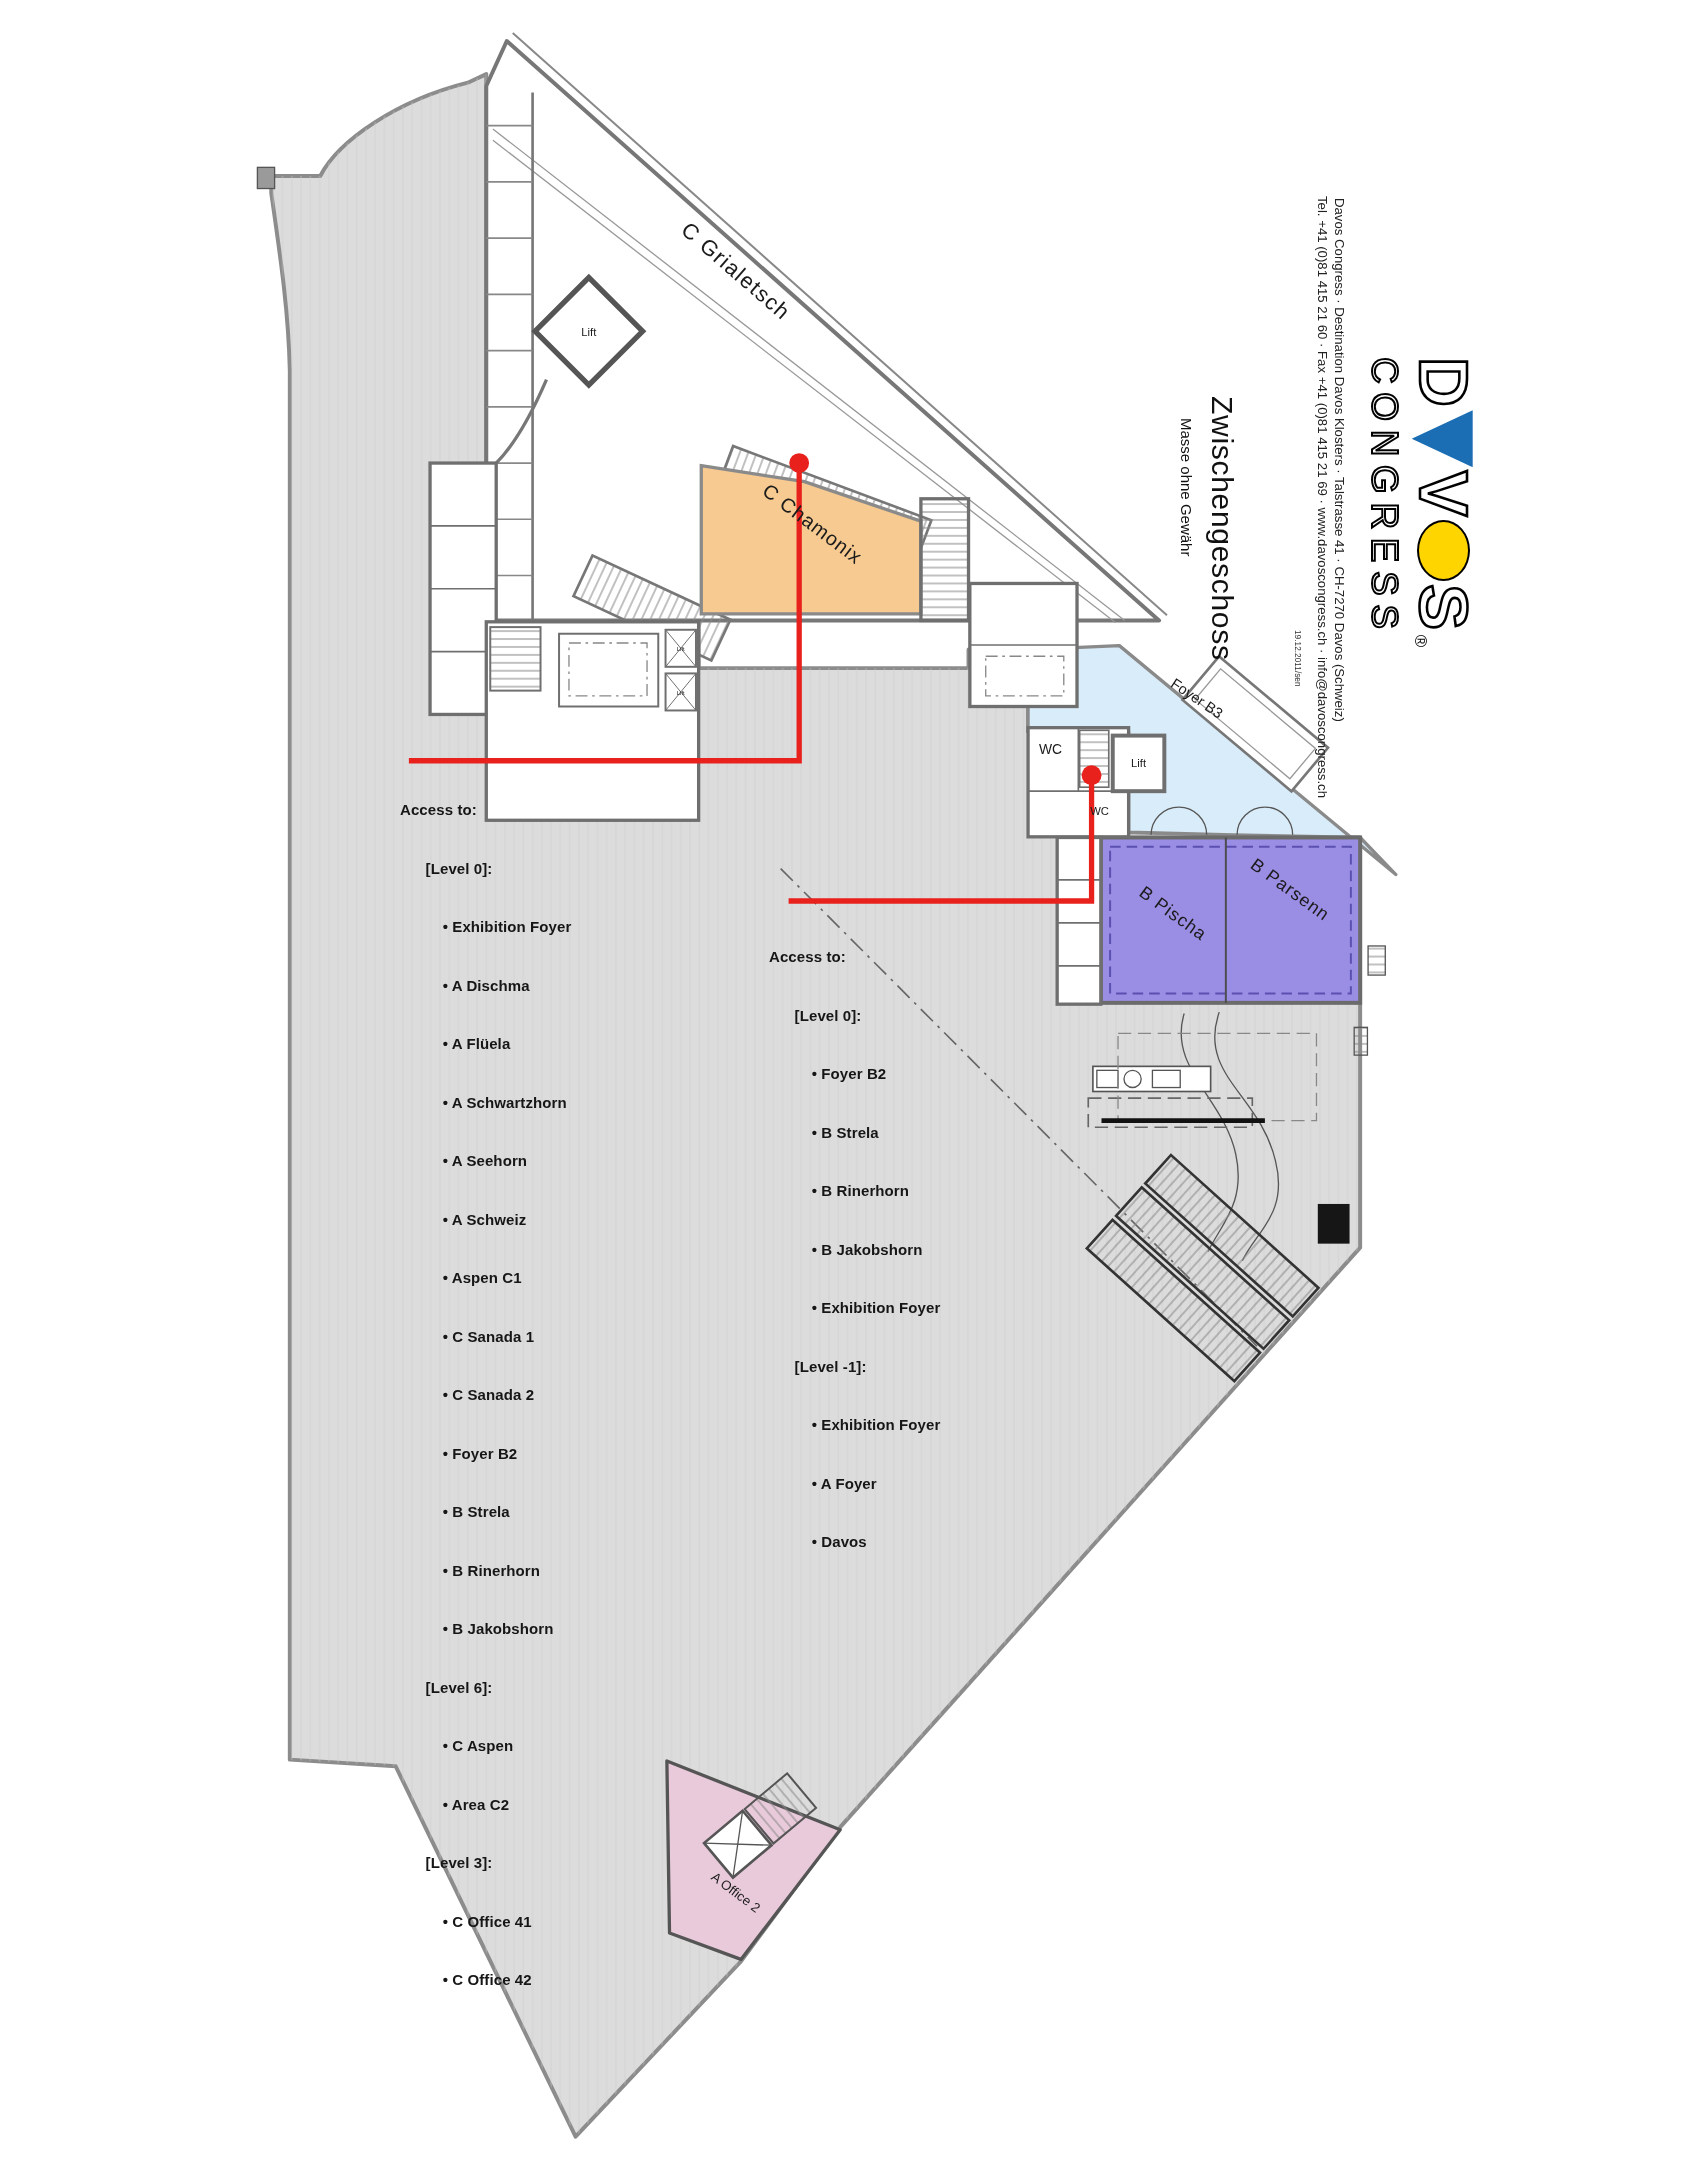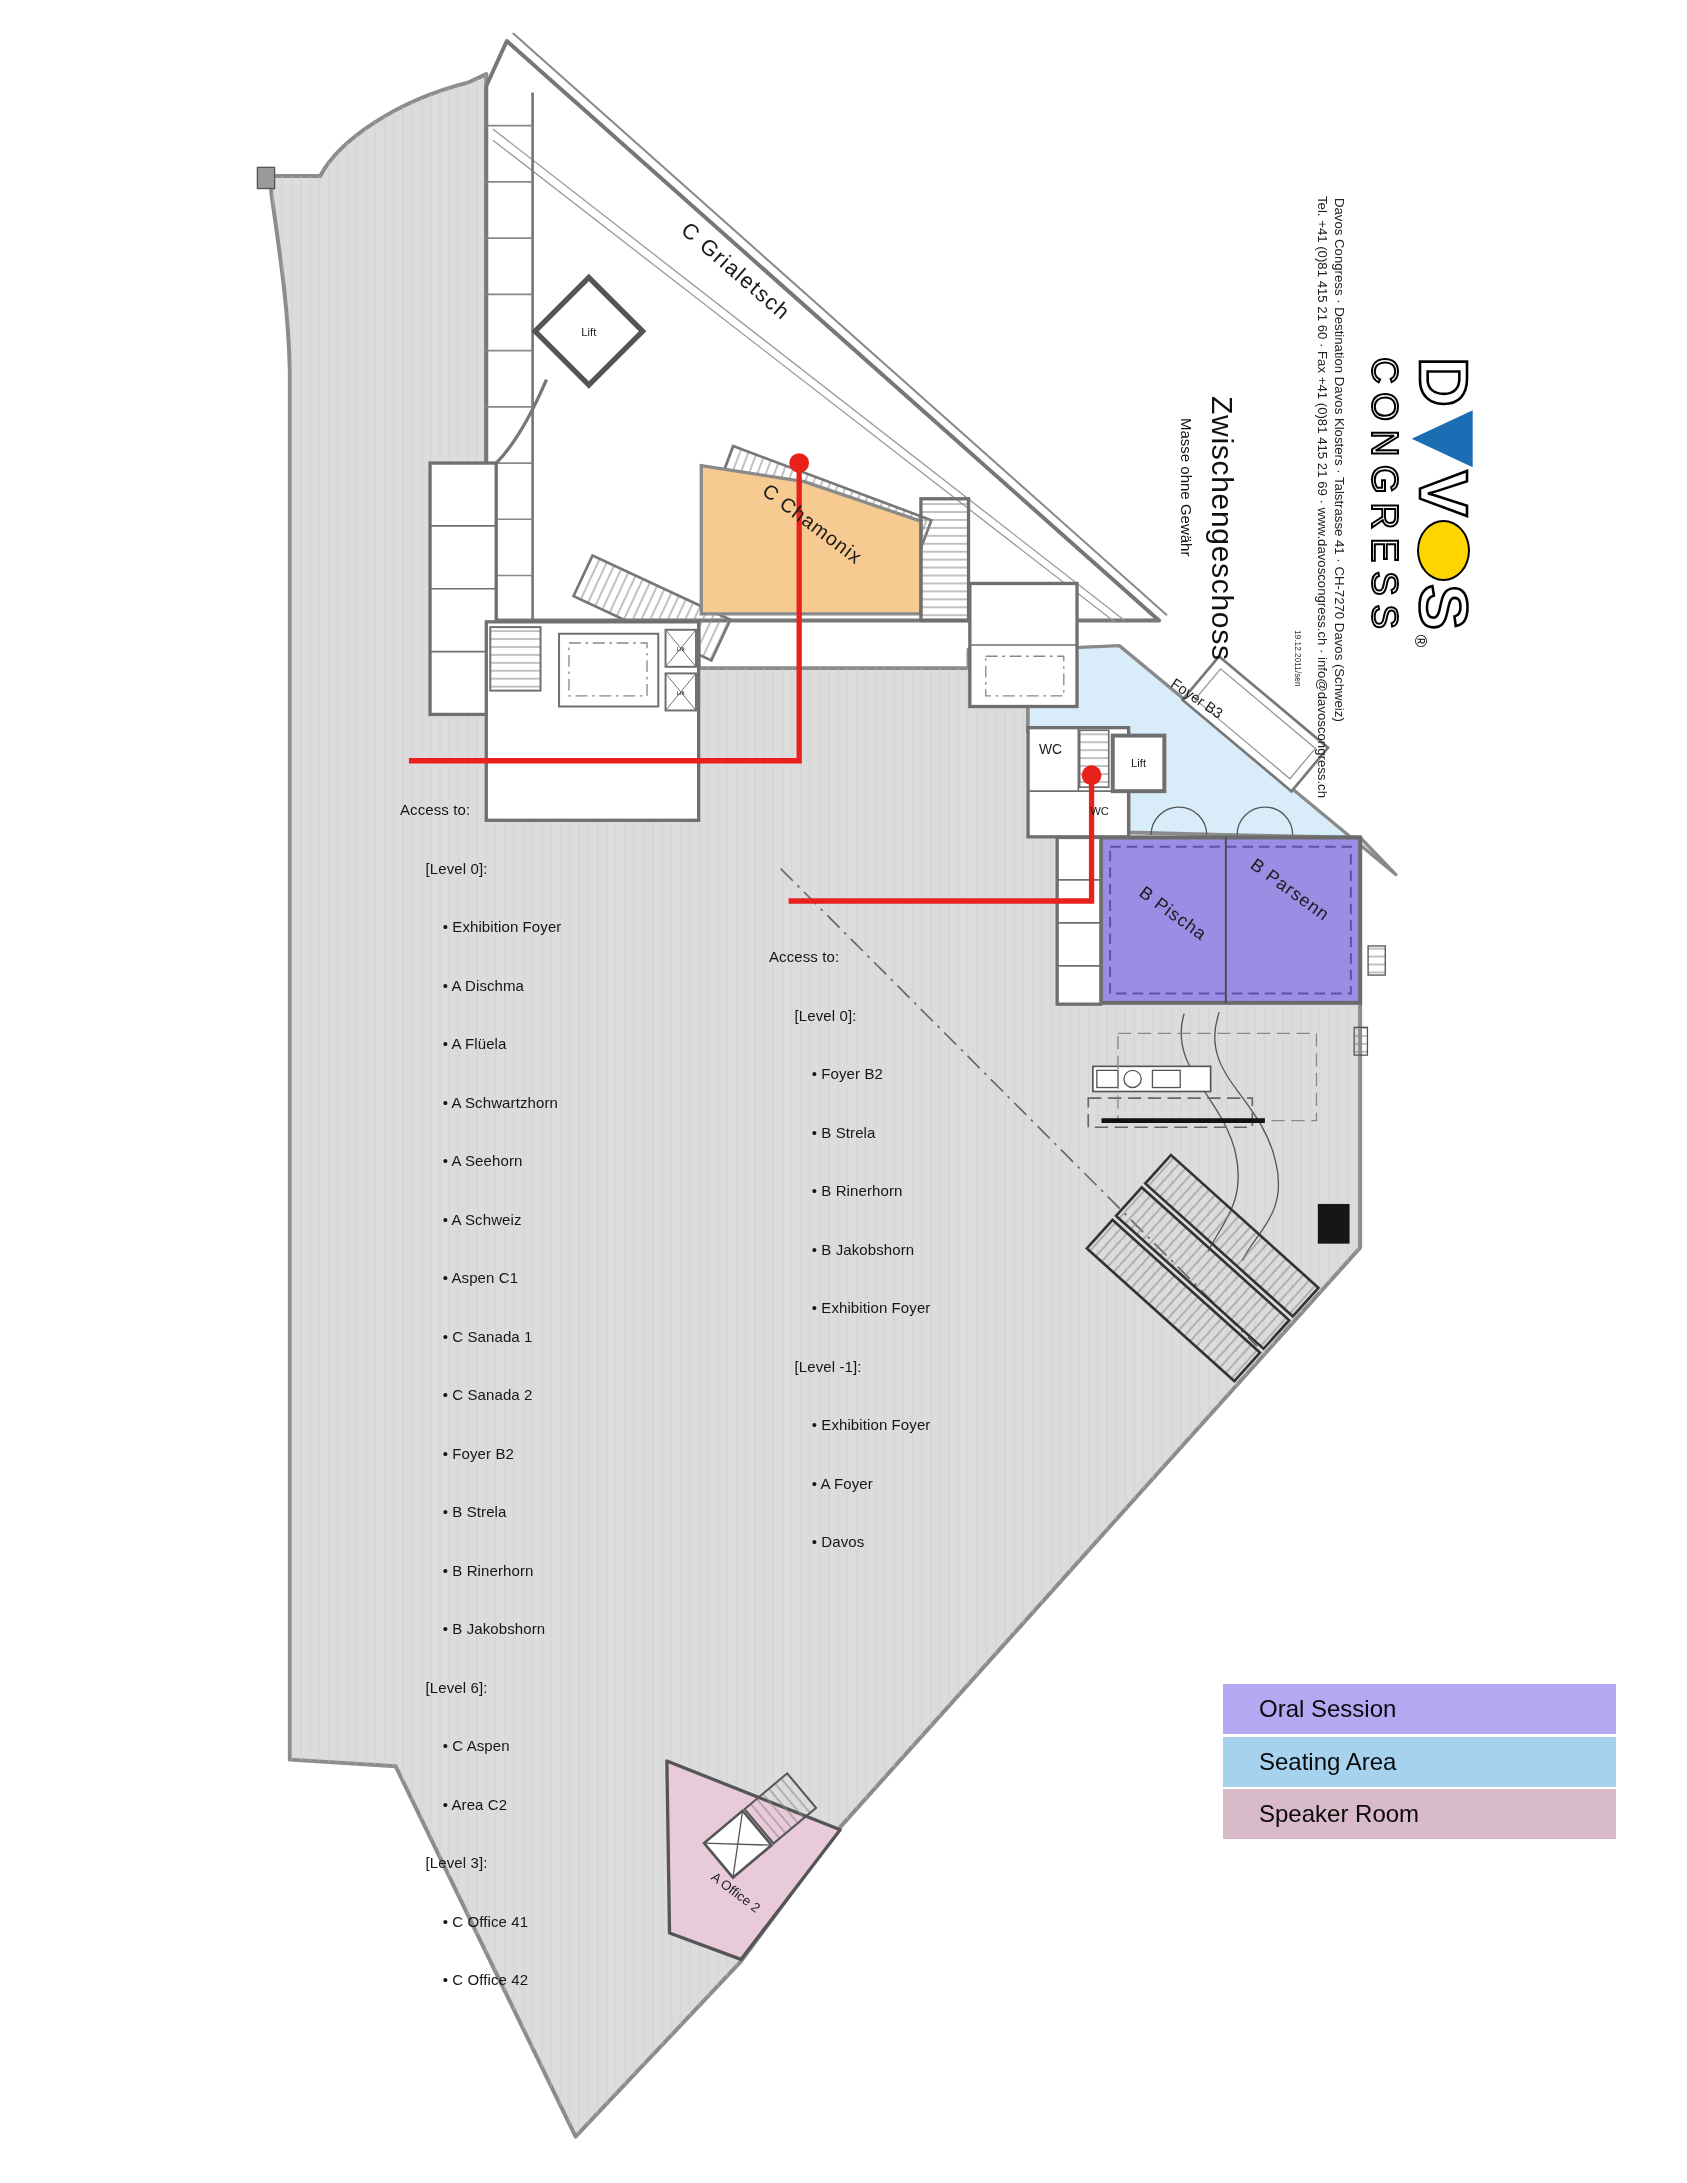--- a/index.html
+++ b/index.html
@@ -1,20 +1,20 @@
 <!DOCTYPE html>
 <html style="font-size:10.6px"><head>
 <meta charset="utf-8">
 <style>
   html,body{margin:0;padding:0;background:#fff;}
   body{width:1687px;height:2183px;position:relative;font-family:"Liberation Sans",sans-serif;overflow:hidden;}
   .canvas{position:absolute;inset:0;}
   svg{position:absolute;left:0;top:0;}
   .overlay{position:absolute;color:#161616;}
-  .access{font-size:15px;line-height:19.5px;white-space:pre;letter-spacing:0.1px;}
+  .access{font-size:15px;line-height:19.5px;white-space:pre;letter-spacing:0.1px;font-weight:bold;}
   .rot{transform:rotate(90deg);transform-origin:top left;white-space:nowrap;}
   .floor-title{font-size:30px;letter-spacing:0.7px;color:#111;}
   .floor-sub{font-size:15px;color:#111;}
   .contact{font-size:13.2px;color:#222;}
   .rev{font-size:8.3px;color:#333;}
   .legend{display:flex;flex-direction:column;gap:2.6px;width:393px;}
   .legend-row{height:50px;display:flex;align-items:center;padding-left:36px;box-sizing:border-box;
     font-size:24px;color:#0a0a0a;}
   .logo{display:flex;flex-direction:column;gap:1.3px;width:291px;}
   .logo-main{display:flex;align-items:center;gap:3.3px;height:67px;}
@@ -217,31 +217,20 @@
   <div>          • B Strela</div>
   <div>          • B Rinerhorn</div>
   <div>          • B Jakobshorn</div>
   <div>          • Exhibition Foyer</div>
   <div>      [Level -1]:</div>
   <div>          • Exhibition Foyer</div>
   <div>          • A Foyer</div>
   <div>          • Davos</div>
 </div>
 
-<div class="overlay legend" style="left:1223px;top:1684px;">
-  <div class="legend-row" style="background: rgb(181, 168, 243);">
-    <span>Oral Session</span>
-  </div>
-  <div class="legend-row" style="background: rgb(166, 210, 238);">
-    <span>Seating Area</span>
-  </div>
-  <div class="legend-row" style="background: rgb(216, 186, 201);">
-    <span>Speaker Room</span>
-  </div>
-</div>
 
 <div class="overlay rot floor-title" style="left:1239px;top:396px;">Zwischengeschoss</div>
 <div class="overlay rot floor-sub" style="left:1195px;top:418px;">Masse ohne Gewähr</div>
 <div class="overlay rot contact" style="left:1347px;top:198px;">Davos Congress · Destination Davos Klosters  ·  Talstrasse 41 · CH-7270 Davos (Schweiz)</div>
 <div class="overlay rot contact" style="left:1330px;top:196px;">Tel. +41 (0)81 415 21 60 · Fax +41 (0)81 415 21 69 · www.davoscongress.ch · info@davoscongress.ch</div>
 <div class="overlay rot rev" style="left:1303px;top:630px;">19.12.2011/sen</div>
 
 <div class="overlay rot logo" style="left:1477px;top:357px;">
   <div class="logo-main">
     <span class="logo-letter">D</span>

